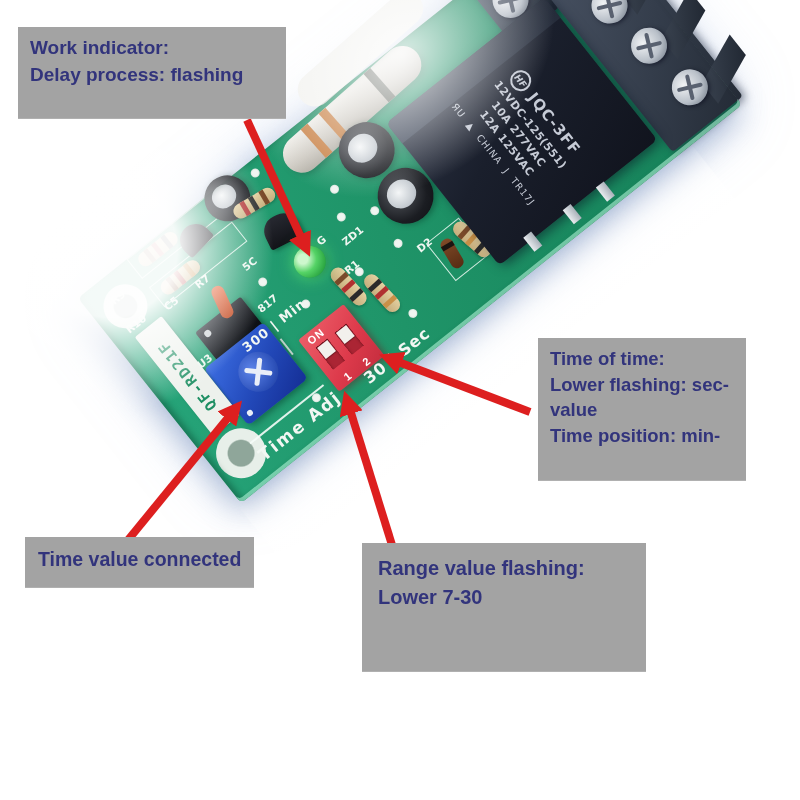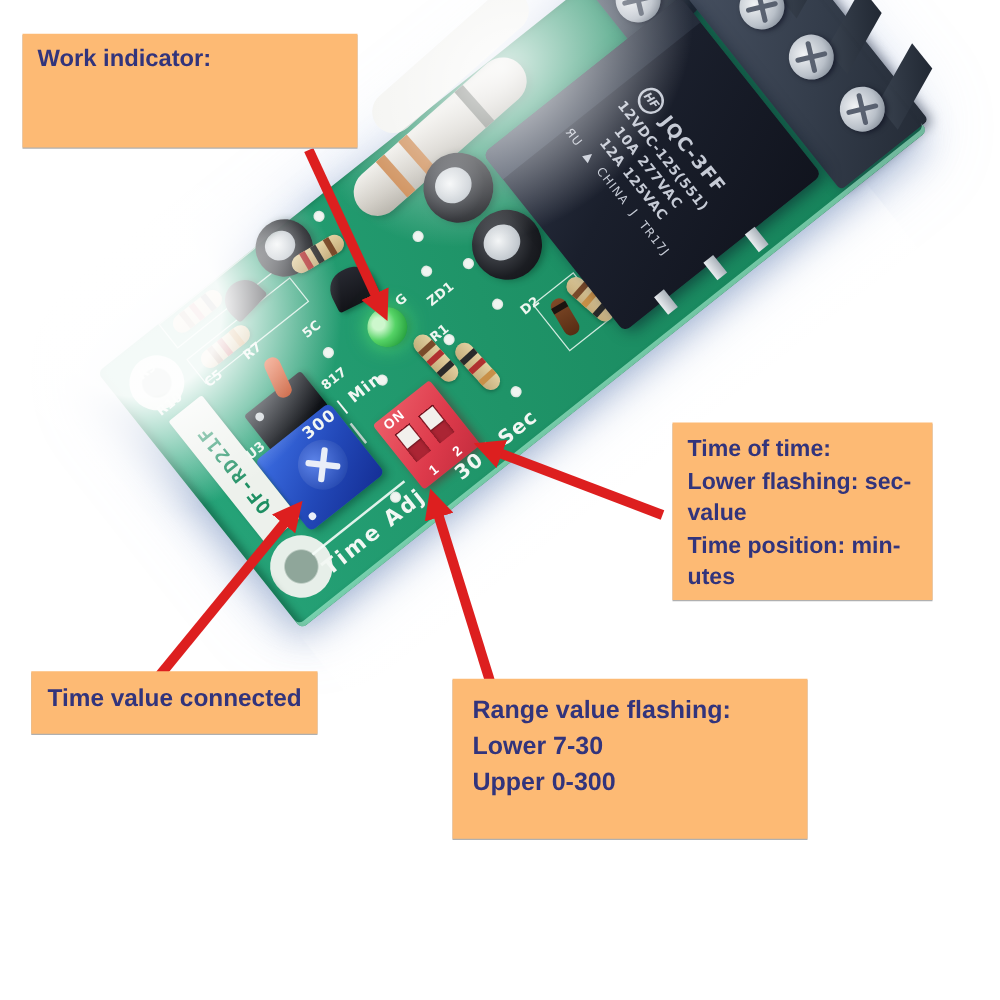--- a/index.html
+++ b/index.html
@@ -149,21 +149,21 @@
   #glow2{left:230px;top:-60px;width:360px;height:250px;transform:rotate(-38deg);
      background:radial-gradient(ellipse at 50% 45%,rgba(255,255,255,.85),rgba(255,255,255,0) 65%);}
   #glow3{left:238px;top:506px;width:580px;height:150px;transform-origin:0 0;transform:rotate(-38.5deg);
      background:linear-gradient(180deg,rgba(255,255,255,0) 0%,rgba(255,255,255,.8) 40%,rgba(255,255,255,0) 100%);}
 
   
   .arrows{position:absolute;left:0;top:0;z-index:3;pointer-events:none;}
   .arrows line{stroke:#dd1f1f;stroke-width:8;}
 
   
-  .ann{position:absolute;background:#fdba74;color:#32347c;font-weight:700;z-index:4;
+  .ann{position:absolute;background:#a3a3a3;color:#32347c;font-weight:700;z-index:4;
        box-shadow:0 1px 0 #b0b0b0;}
   #ann1{left:18px;top:27px;width:268px;height:91px;font-size:19px;line-height:1.43;padding:7px 12px;}
   #ann2{left:538px;top:338px;width:208px;height:142px;font-size:18.5px;line-height:1.38;padding:8px 12px;}
   #ann3{left:25px;top:537px;width:229px;height:50px;font-size:19.5px;padding:11px 0 0 13px;}
   #ann4{left:362px;top:543px;width:284px;height:128px;font-size:20px;line-height:1.45;padding:11px 0 0 16px;}
 </style>
 </head>
 <body>
 
 <div class="stage">
@@ -333,33 +333,32 @@
       </marker>
     </defs>
     <line x1="247" y1="120" x2="306" y2="248" marker-end="url(#ah)"></line>
     <line x1="530" y1="412" x2="388" y2="358" marker-end="url(#ah)"></line>
     <line x1="392" y1="545" x2="347" y2="400" marker-end="url(#ah)"></line>
     <line x1="128" y1="540" x2="236" y2="408" marker-end="url(#ah)"></line>
   </svg>
 
   <div class="ann" id="ann1">
     <div>Work indicator:</div>
+    <div>Delay process: flashing</div>
   </div>
 
   <div class="ann" id="ann2">
     <div>Time of time:</div>
     <div>Lower flashing: sec-</div>
     <div>value</div>
     <div>Time position: min-</div>
-    <div>utes</div>
   </div>
 
   <div class="ann" id="ann3">
     <div>Time value connected</div>
   </div>
 
   <div class="ann" id="ann4">
     <div>Range value flashing:</div>
     <div>Lower 7-30</div>
-    <div>Upper 0-300</div>
   </div>
 
 </div>
 
 </body></html>

